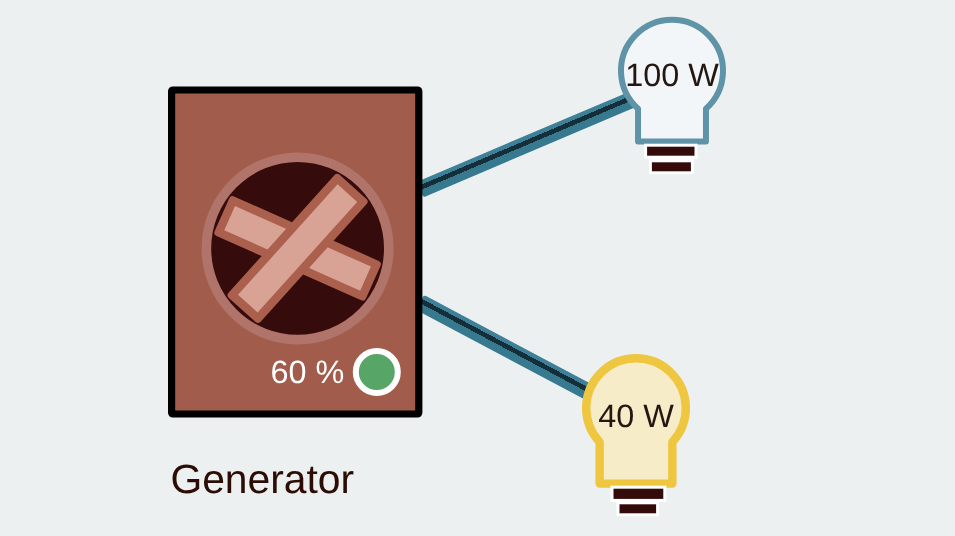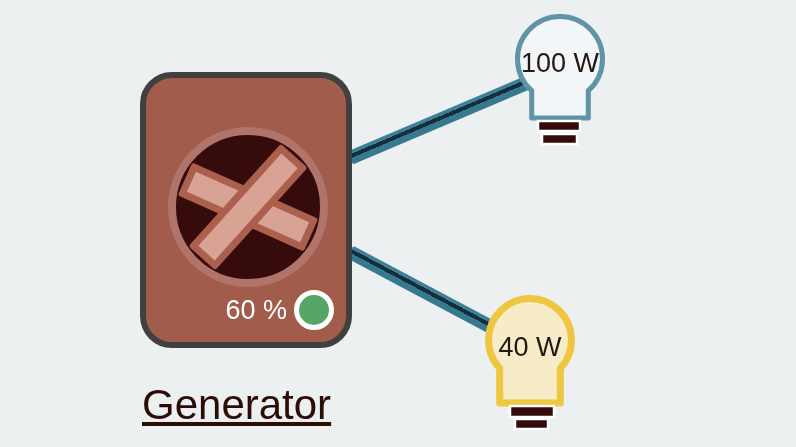--- a/index.html
+++ b/index.html
@@ -23,22 +23,22 @@
     z-index:1;
   }
   .wire-top{left:350px;top:151px;width:196px;transform:rotate(-23deg);}
   .wire-bottom{left:350px;top:245px;width:176px;transform:rotate(28deg);}
   
   .generator{
     position:absolute;left:140px;top:72px;
     width:212px;height:276px;
     box-sizing:border-box;
     background:#a25c4b;
-    border:6px solid #404040;
-    border-radius:32px;
+    border:6px solid #000000;
+    border-radius:4px;
     z-index:2;
   }
   .dial{
     position:absolute;left:22px;top:49px;
     width:144px;height:144px;
     box-sizing:content-box;
     background:#350b0b;
     border:8px solid #b0746a;
     border-radius:50%;
     overflow:hidden;
@@ -65,24 +65,23 @@
   }
   .status-light{
     width:30px;height:30px;
     background:#58a667;
     border:5px solid #ffffff;
     border-radius:50%;
   }
   
   .generator-label{
     position:absolute;left:142px;top:381px;
-    font-size:42px;
+    font-size:34px;
     color:#2b0d05;
     z-index:2;
-    text-decoration:underline;
   }
   
   .bulb-svg{position:absolute;z-index:3;}
   .bulb-top{left:510px;top:10px;}
   .bulb-bottom{left:475px;top:293px;}
   .bulb-wattage{
     font-family:"Liberation Sans", sans-serif;
     font-size:27px;
     fill:#241712;
   }

